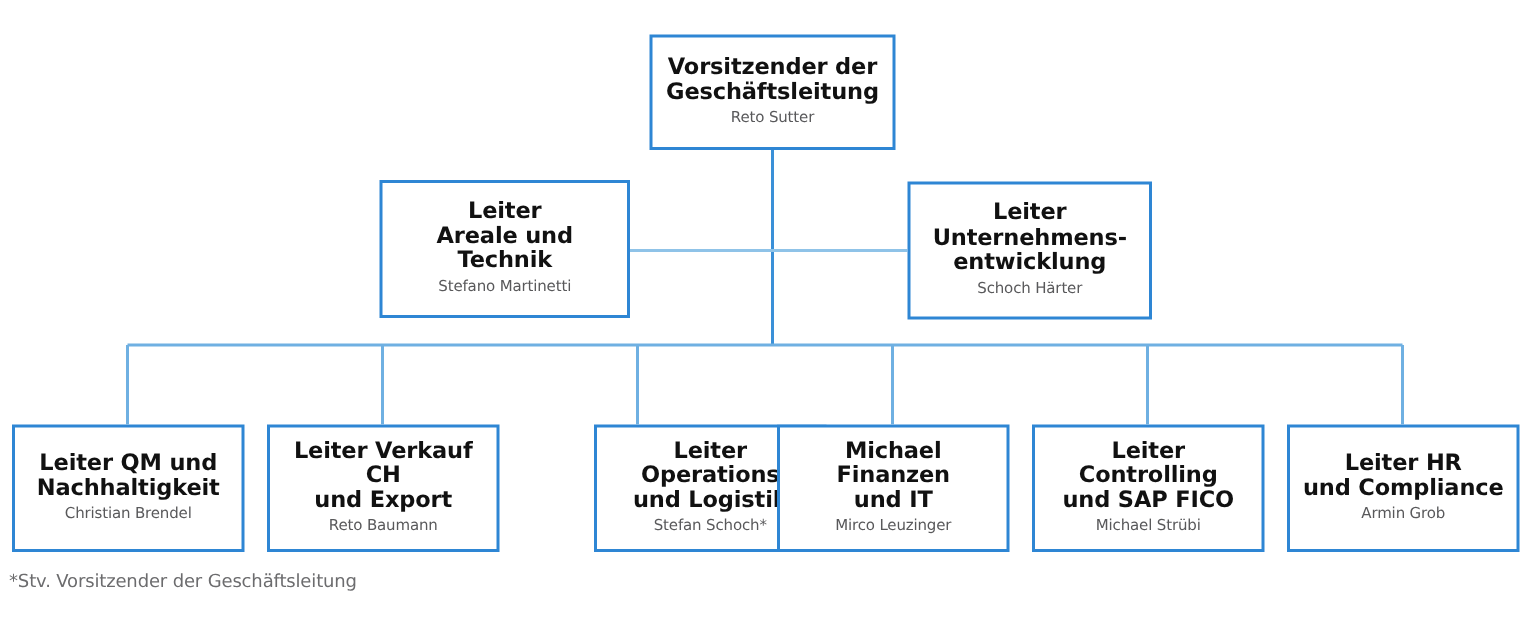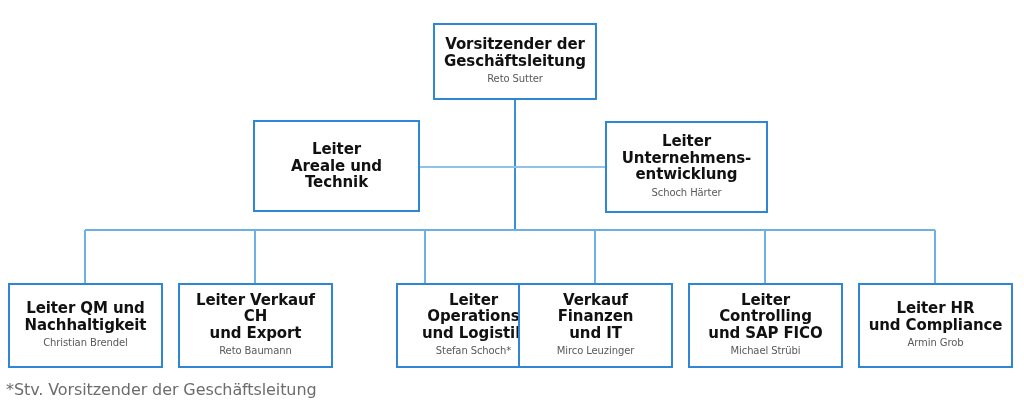--- a/index.html
+++ b/index.html
@@ -94,21 +94,21 @@
   .leaf-1 { left: 178px; }
   .leaf-2 { left: 348px; margin-left: 48px; }
   .leaf-3 { left: 518px; }
   .leaf-4 { left: 688px; }
   .leaf-5 { left: 858px; }
 
   #footnote {
     position: absolute;
     left: 6px;
     top: 380px;
-    font-size: 16px;
+    font-size: 12px;
     color: #6C6C6E;
     letter-spacing: -0.1px;
     white-space: nowrap;
   }
 </style>
 </head>
 <body>
 
 <div id="org-chart">
 
@@ -130,20 +130,21 @@
 
   <div class="node-box" id="box-ceo">
     <div class="node-title">Vorsitzender der
 Geschäftsleitung</div>
     <div class="node-person">Reto Sutter</div>
   </div>
 
   <div class="node-box" id="box-areale">
     <div class="node-title">Leiter
 Areale und Technik</div>
+    <div class="node-person">Stefano Martinetti</div>
   </div>
 
   <div class="node-box" id="box-unternehmensentwicklung">
     <div class="node-title">Leiter
 Unternehmens-
 entwicklung</div>
     <div class="node-person">Schoch Härter</div>
   </div>
 
   <div class="node-box leaf leaf-1">
@@ -158,21 +159,21 @@
     <div class="node-person">Christian Brendel</div>
   </div>
 
   <div class="node-box leaf leaf-2">
     <div class="node-title">Leiter Operations
 und Logistik</div>
     <div class="node-person">Stefan Schoch*</div>
   </div>
 
   <div class="node-box leaf leaf-3">
-    <div class="node-title">Verkauf Finanzen
+    <div class="node-title">Michael Finanzen
 und IT</div>
     <div class="node-person">Mirco Leuzinger</div>
   </div>
 
   <div class="node-box leaf leaf-5">
     <div class="node-title">Leiter HR
 und Compliance</div>
     <div class="node-person">Armin Grob</div>
   </div>
 

